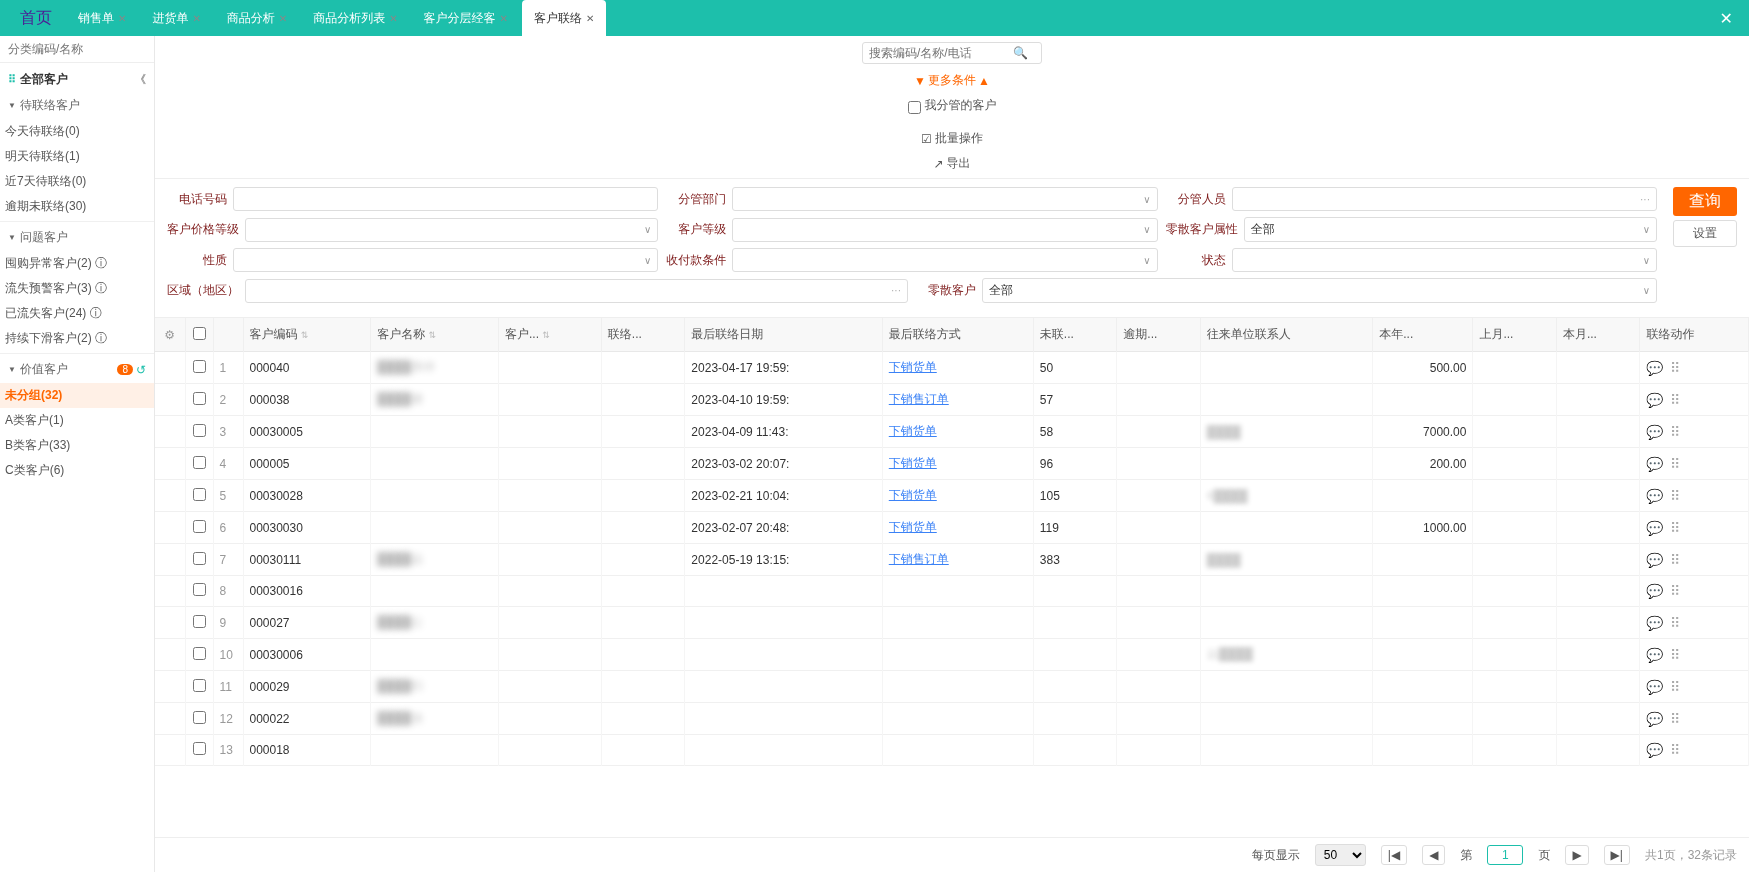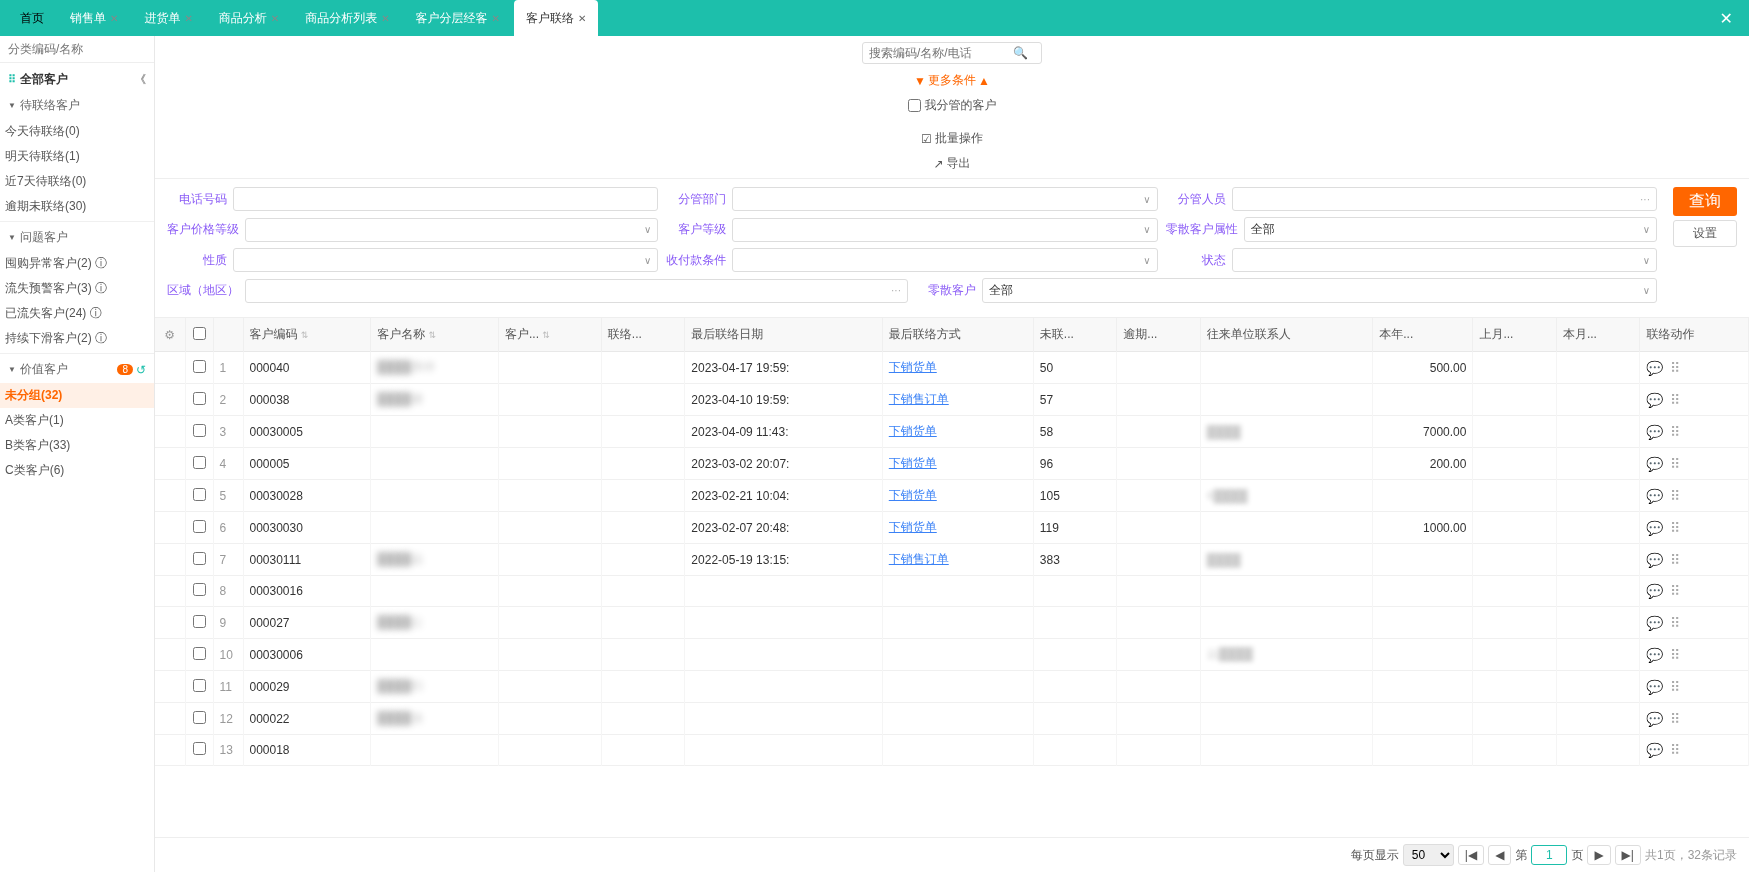--- a/index.html
+++ b/index.html
@@ -21,21 +21,21 @@
       height: 36px;
       color: white;
       cursor: pointer;
       font-size: 13px;
       gap: 4px;
       border-radius: 4px 4px 0 0;
     }
     .top-nav .nav-item.active { background: white; color: #333; }
     .top-nav .nav-item .close-x { font-size: 10px; color: #888; cursor: pointer; }
     .top-nav .nav-item.active .close-x { color: #666; }
-    .nav-home { color: #000000; font-size: 12px; padding: 0 12px; cursor: pointer; }
+    .nav-home { color: #4c1d95; font-size: 16px; padding: 0 12px; cursor: pointer; }
     .top-nav .spacer { flex: 1; }
     .close-win { color: white; font-size: 16px; cursor: pointer; padding: 0 8px; }
 
     
     .main-layout {
       display: flex;
       height: calc(100vh - 36px);
     }
 
     
@@ -129,21 +129,21 @@
     }
     .filter-more {
       display: flex;
       align-items: center;
       color: #ff6600;
       cursor: pointer;
       gap: 2px;
     }
     .checkbox-label {
       display: flex;
-      align-items: center;
+      align-items: flex-end;
       gap: 4px;
       color: #555;
       cursor: pointer;
     }
     .filter-bar .spacer { flex: 1; }
     .btn-batch {
       display: flex;
       align-items: center;
       gap: 3px;
       color: #555;
@@ -171,21 +171,21 @@
       gap: 8px;
       margin-bottom: 6px;
     }
     .filter-field {
       display: flex;
       align-items: center;
       flex: 1;
       gap: 6px;
     }
     .filter-field label {
-      color: #8b5cf6;
+      color: #7f1d1d;
       white-space: nowrap;
       min-width: 60px;
       text-align: right;
     }
     .filter-field .field-input {
       flex: 1;
       border: 1px solid #ddd;
       border-radius: 3px;
       padding: 3px 6px;
       font-size: 12px;
@@ -266,21 +266,21 @@
     .col-checkbox { width: 28px; text-align: center; }
 
     
     .bottom-bar {
       display: flex;
       align-items: center;
       justify-content: flex-end;
       padding: 6px 12px;
       background: white;
       border-top: 1px solid #eee;
-      gap: 4px;
+      gap: 15px;
       color: #555;
     }
     .bottom-bar select {
       border: 1px solid #ddd;
       border-radius: 3px;
       padding: 2px 4px;
       font-size: 12px;
     }
     .page-nav-btn {
       border: 1px solid #ddd;

